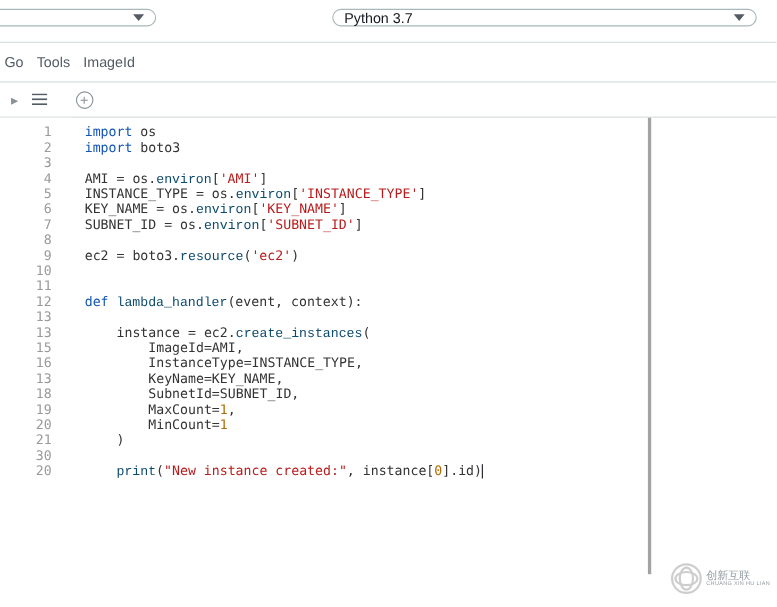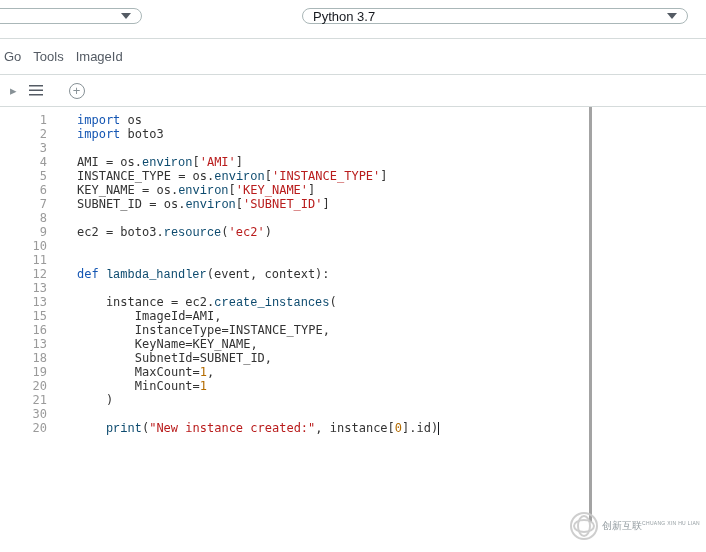--- a/index.html
+++ b/index.html
@@ -165,21 +165,21 @@
   }
   .watermark .logo::before,
   .watermark .logo::after {
     content: "";
     position: absolute;
     border: 2px solid #c9c9c9;
     border-radius: 50%;
   }
   .watermark .logo::before { width: 18px; height: 10px; }
   .watermark .logo::after { width: 10px; height: 18px; }
-  .watermark .txt { display: flex; line-height: 1; }
+  .watermark .txt { display: flex; flex-direction: column; line-height: 1; }
 </style>
 </head>
 <body>
 
 <div class="topbar">
   <div class="select small">
     <span></span>
     <span class="caret"></span>
   </div>
   <div class="select wide">

